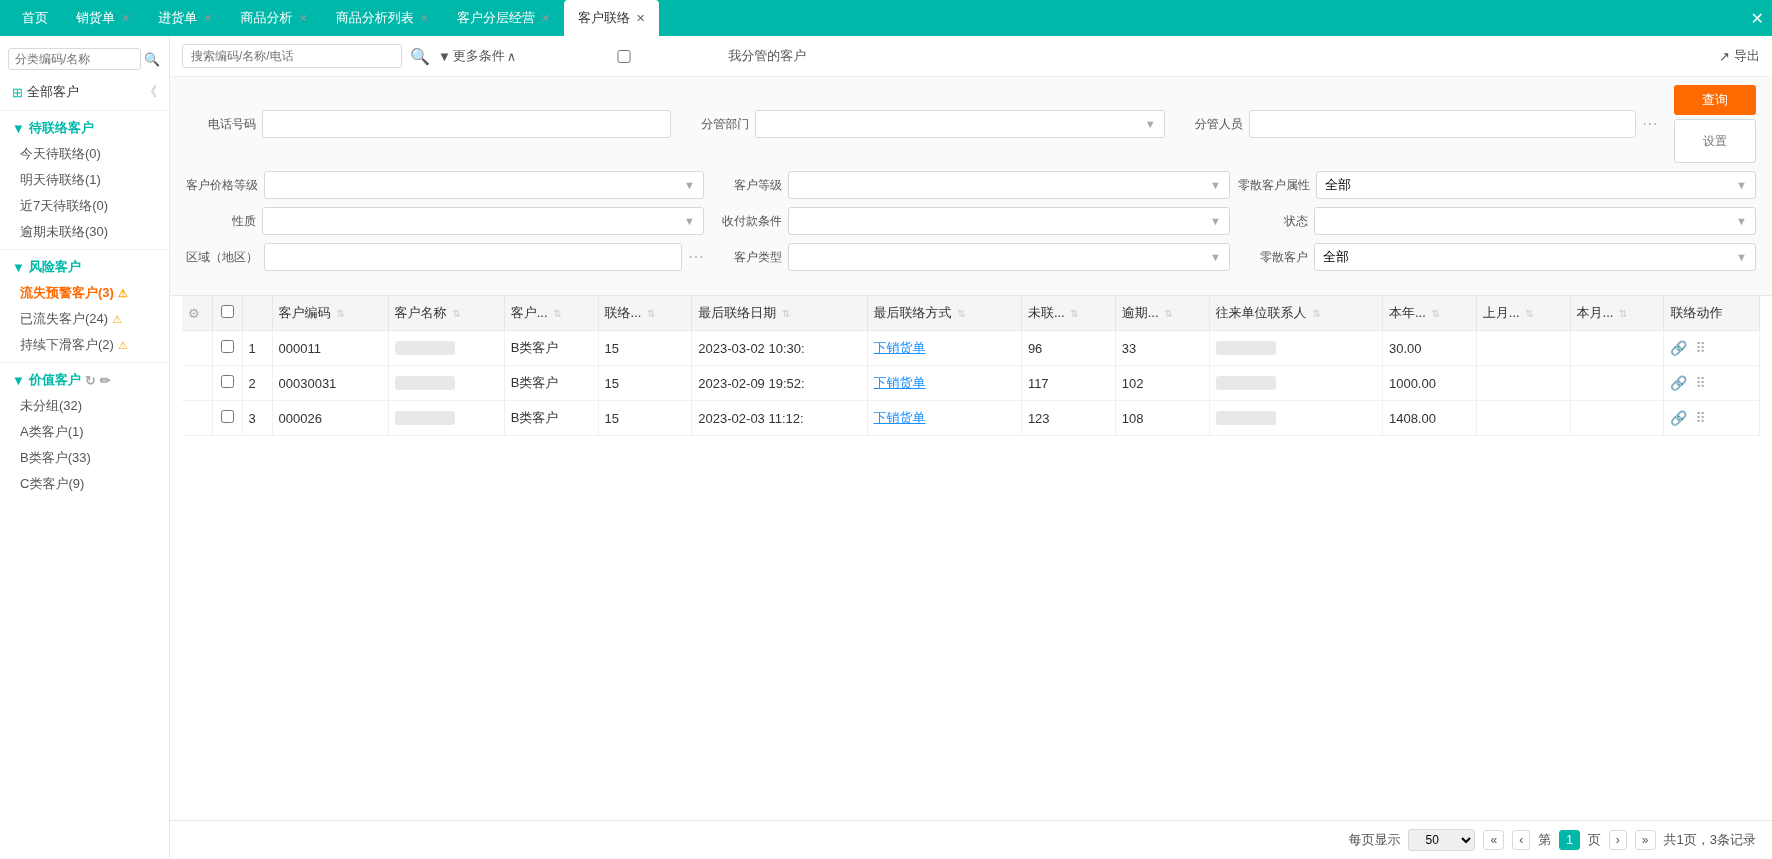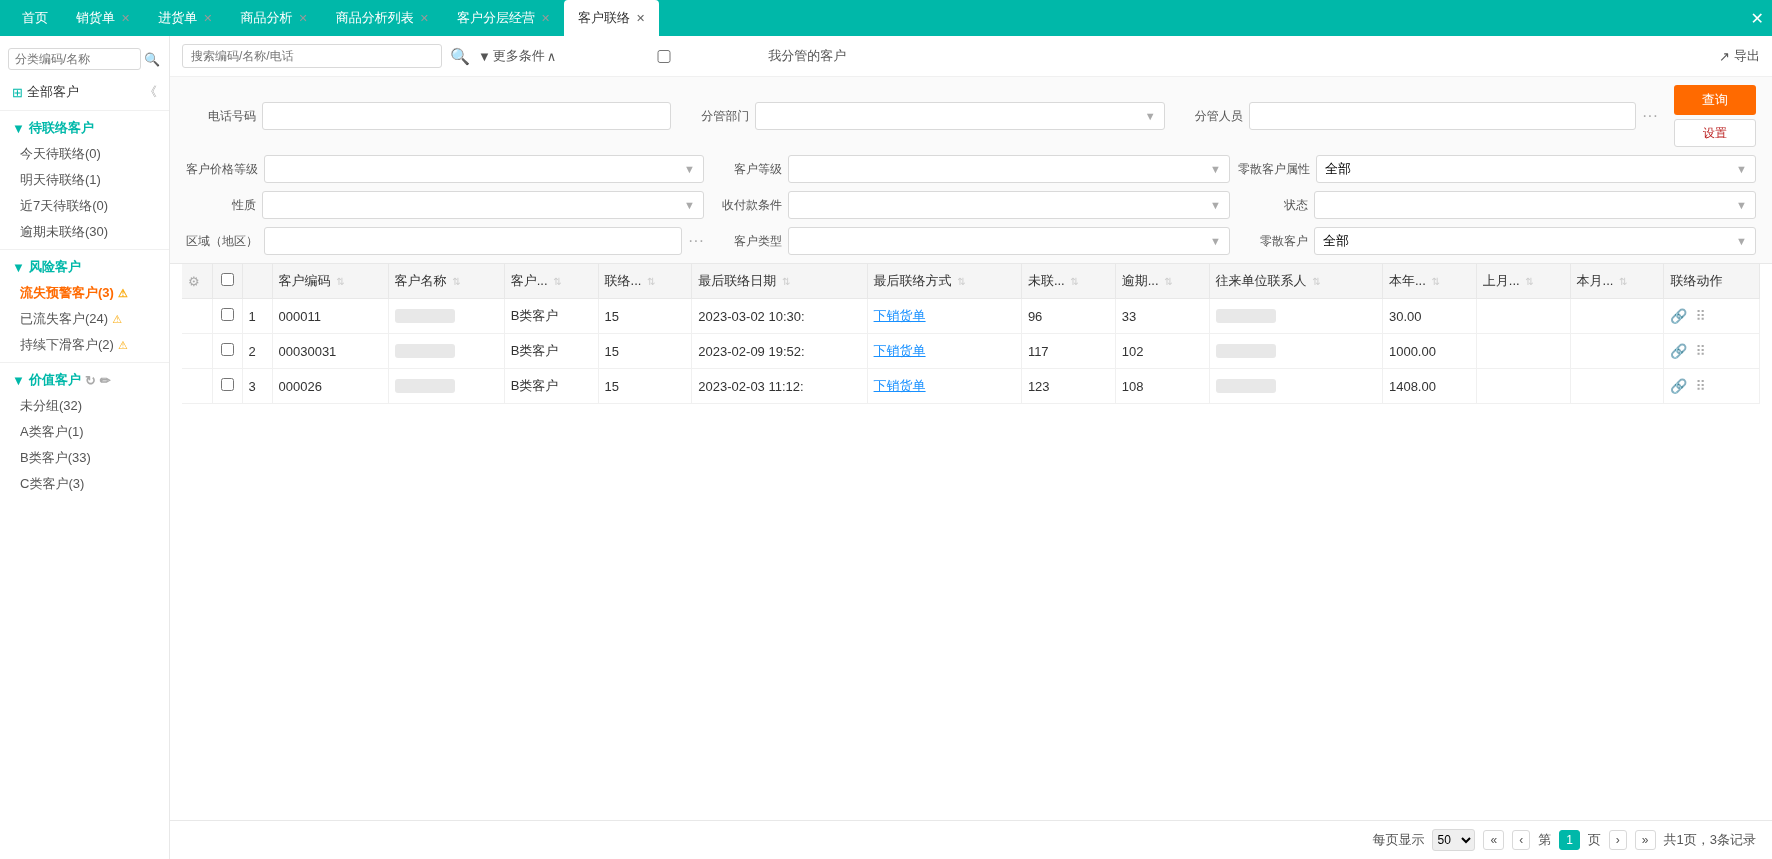--- a/index.html
+++ b/index.html
@@ -170,21 +170,21 @@
       background: #fafafa;
       border-bottom: 1px solid #e8e8e8;
       padding: 8px 16px;
     }
     .filter-row {
       display: flex;
       align-items: center;
       margin-bottom: 8px;
       gap: 8px;
     }
-    .filter-row:last-child { margin-bottom: 0; }
+    .filter-row:last-child { margin-bottom: 16px; }
     .filter-item {
       display: flex;
       align-items: center;
       flex: 1;
       gap: 6px;
     }
     .filter-label {
       font-size: 12px;
       color: #555;
       white-space: nowrap;
@@ -222,27 +222,27 @@
       color: #fff;
       border: none;
       border-radius: 3px;
       padding: 6px 16px;
       font-size: 13px;
       cursor: pointer;
       height: 30px;
     }
     .settings-btn {
       background: #fff;
-      color: #b91c1c;
+      color: #737373;
       border: 1px solid #d9d9d9;
       border-radius: 3px;
       padding: 4px 28px;
       font-size: 12px;
       cursor: pointer;
-      height: 28px;
+      height: 44px;
     }
 
     .action-btns-col {
       display: flex;
       flex-direction: column;
       gap: 4px;
       margin-left: 8px;
     }
 
     
@@ -306,21 +306,21 @@
       justify-content: flex-end;
       padding: 8px 16px;
       border-top: 1px solid #e8e8e8;
       gap: 8px;
       font-size: 12px;
       color: #555;
     }
     .footer .page-size-select {
       border: 1px solid #d9d9d9;
       border-radius: 3px;
-      padding: 2px 0;
+      padding: 2px 12px;
       font-size: 12px;
     }
     .footer .page-btn {
       border: 1px solid #d9d9d9;
       background: #fff;
       border-radius: 3px;
       padding: 2px 6px;
       cursor: pointer;
       font-size: 12px;
       color: #555;
@@ -452,28 +452,28 @@
     <div class="sidebar-child">
       <span>未分组(32)</span>
     </div>
     <div class="sidebar-child">
       <span>A类客户(1)</span>
     </div>
     <div class="sidebar-child">
       <span>B类客户(33)</span>
     </div>
     <div class="sidebar-child">
-      <span>C类客户(3)</span>
+      <span>C类客户(9)</span>
     </div>
   </div>
 
   <div class="content">
 
     <div class="search-bar">
-      <input type="text" style="border: 1px solid rgb(217, 217, 217); border-radius: 3px; padding: 4px 8px; width: 260px; font-size: 12px; outline: none;" placeholder="搜索编码/名称/电话">
+      <input type="text" style="border: 1px solid rgb(217, 217, 217); border-radius: 3px; padding: 4px 8px; width: 220px; font-size: 12px; outline: none;" placeholder="搜索编码/名称/电话">
       <span class="search-icon-btn">🔍</span>
       <div class="more-filter-btn">
         <span>▼</span>
         <span>更多条件</span>
         <span>∧</span>
       </div>
       <div class="my-customer-check">
         <input type="checkbox" style="">
         <span>我分管的客户</span>
       </div>

